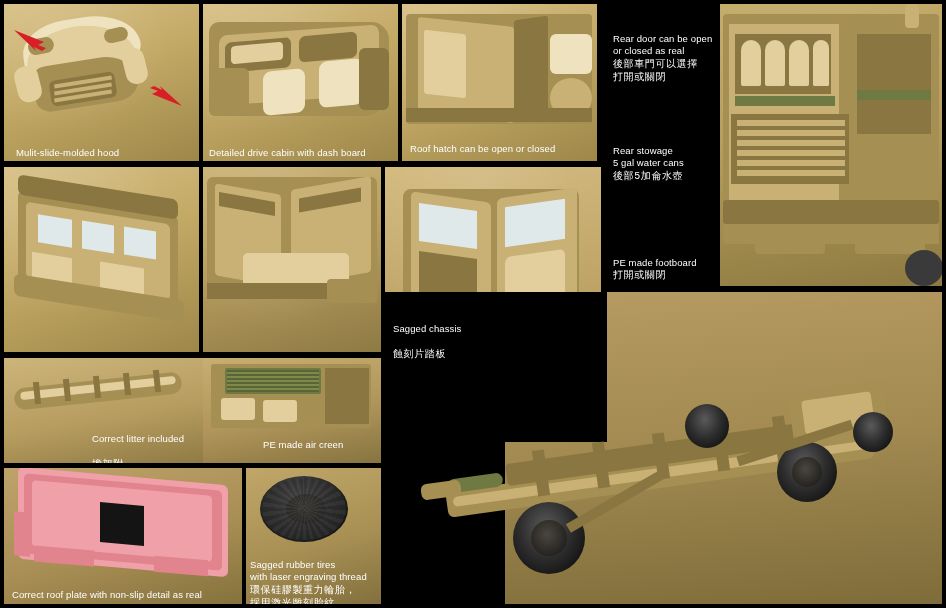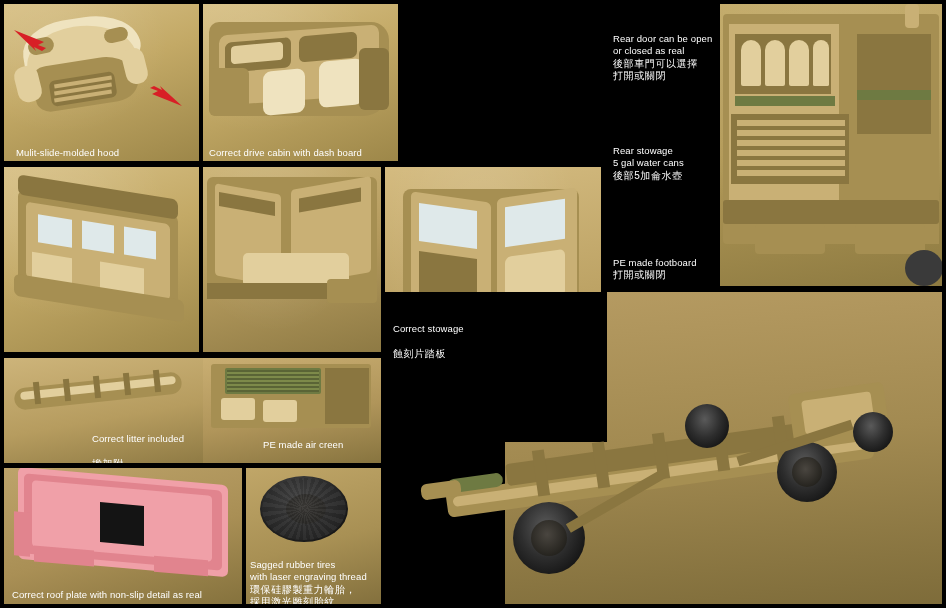--- a/index.html
+++ b/index.html
@@ -25,21 +25,21 @@
   .cap {
     position: absolute;
     color: #ffffff;
     font-size: 9.5px;
     line-height: 12.5px;
     letter-spacing: 0.1px;
     white-space: pre-line;
     font-family: "Liberation Sans", sans-serif;
   }
   .cap .cn {
-    font-family: Liberation Sans, sans-serif;
+    font-family: Liberation Mono, monospace;
     font-size: 10px;
     letter-spacing: 0.6px;
   }
   
   .scene { position: absolute; inset: 0; }
   .sandgrad {
     position: absolute; inset: 0;
     background:
       radial-gradient(ellipse at 30% 25%, rgba(255,255,255,0.10), rgba(0,0,0,0) 55%),
       linear-gradient(160deg, #d8c187 0%, #c3a966 45%, #9d8749 100%);
@@ -111,25 +111,41 @@
       <div class="sh" style="left:16px;top:26px;width:160px;height:70px;border-radius:8px;transform:skewY(-4deg);"></div>
       <div class="sh dd" style="left:22px;top:36px;width:66px;height:30px;border-radius:6px;transform:skewY(-5deg);"></div>
       <div class="sh l" style="left:28px;top:40px;width:52px;height:18px;border-radius:4px;transform:skewY(-5deg);"></div>
       <div class="sh dd" style="left:96px;top:30px;width:58px;height:26px;border-radius:6px;transform:skewY(-5deg);"></div>
       <div class="sh ll" style="left:116px;top:56px;width:44px;height:46px;border-radius:8px;transform:skewY(-5deg);"></div>
       <div class="sh ll" style="left:60px;top:66px;width:42px;height:44px;border-radius:8px;transform:skewY(-5deg);"></div>
       <div class="sh d" style="left:6px;top:64px;width:40px;height:48px;border-radius:6px;"></div>
       <div class="sh dd" style="left:156px;top:44px;width:30px;height:62px;border-radius:6px;"></div>
     </div>
     <div class="cap" style="left:6px;top:130px;width:190px;">
-      <span>Correct drive cabin with dash board</span><br>
-      
-    </div>
-  </div>
-
+      <span>Detailed drive cabin with dash board</span><br>
+      
+    </div>
+  </div>
+
+  <div class="panel" style="left:402px; top:4px; width:195px; height:157px;">
+    <div class="scene">
+      <div class="sandgrad"></div>
+      <div class="sh d" style="left:4px;top:10px;width:186px;height:110px;border-radius:4px;"></div>
+      <div class="sh" style="left:16px;top:18px;width:96px;height:96px;border-radius:3px;transform:skewY(6deg);"></div>
+      <div class="sh l" style="left:22px;top:28px;width:42px;height:64px;border-radius:3px;transform:skewY(6deg);"></div>
+      <div class="sh dd" style="left:112px;top:14px;width:34px;height:98px;border-radius:3px;transform:skewY(-8deg);"></div>
+      <div class="sh ll" style="left:148px;top:30px;width:42px;height:40px;border-radius:6px;"></div>
+      <div class="sh" style="left:148px;top:74px;width:42px;height:40px;border-radius:50%;"></div>
+      <div class="sh dd" style="left:4px;top:104px;width:186px;height:14px;"></div>
+    </div>
+    <div class="cap" style="left:8px;top:126px;width:190px;">
+      <span>Roof hatch can be open or closed</span><br>
+      
+    </div>
+  </div>
 
   <div class="panel" style="left:605px; top:4px; width:337px; height:282px;">
     <div class="scene">
       <div class="sandgrad" style="background:radial-gradient(ellipse at 70% 30%, rgba(255,255,255,0.10), rgba(0,0,0,0) 55%), linear-gradient(170deg, #c5ad6c 0%, #b39a58 50%, #8d7a41 100%);"></div>
       <div class="blk" style="left:0;top:0;width:115px;height:282px;background:#000;"></div>
       <div class="sh d" style="left:118px;top:10px;width:216px;height:230px;border-radius:4px;"></div>
       <div class="sh" style="left:124px;top:20px;width:110px;height:200px;"></div>
       <div class="sh dd" style="left:130px;top:30px;width:96px;height:60px;"></div>
       <div class="sh l" style="left:136px;top:36px;width:20px;height:46px;border-radius:10px 10px 2px 2px;"></div>
       <div class="sh l" style="left:160px;top:36px;width:20px;height:46px;border-radius:10px 10px 2px 2px;"></div>
@@ -315,18 +331,18 @@
       <div class="tirehub" style="left:146px;top:228px;width:36px;height:36px;"></div>
       <div class="tirebody" style="left:392px;top:150px;width:60px;height:60px;"></div>
       <div class="tirehub" style="left:407px;top:165px;width:30px;height:30px;"></div>
       <div class="tirebody" style="left:300px;top:112px;width:44px;height:44px;"></div>
       <div class="tirebody" style="left:468px;top:120px;width:40px;height:40px;"></div>
 
       <div class="sh dd" style="left:176px;top:204px;width:110px;height:10px;transform:rotate(-30deg);"></div>
       <div class="sh dd" style="left:350px;top:146px;width:120px;height:10px;transform:rotate(-18deg);"></div>
     </div>
     <div class="cap" style="left:8px;top:18px;width:160px;">
-      <span>Correct stowage</span><br>
+      <span>Sagged chassis</span><br>
       <span class="cn">蝕刻片踏板</span>
     </div>
   </div>
 
 </div>
 
 </body></html>

